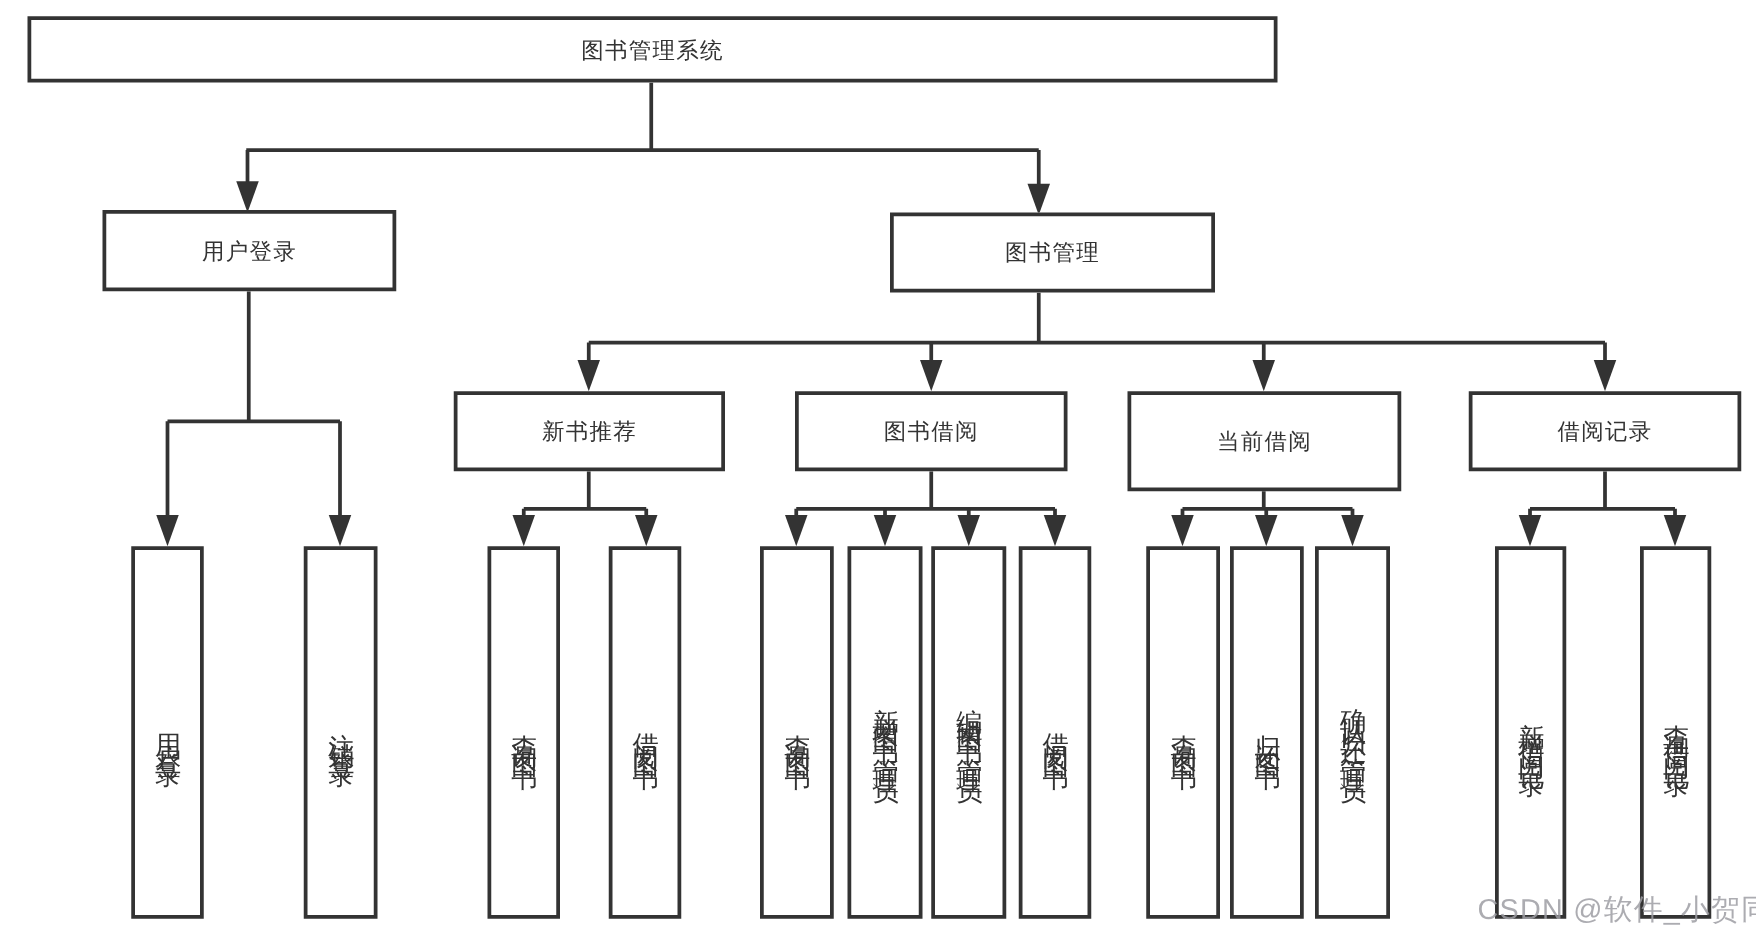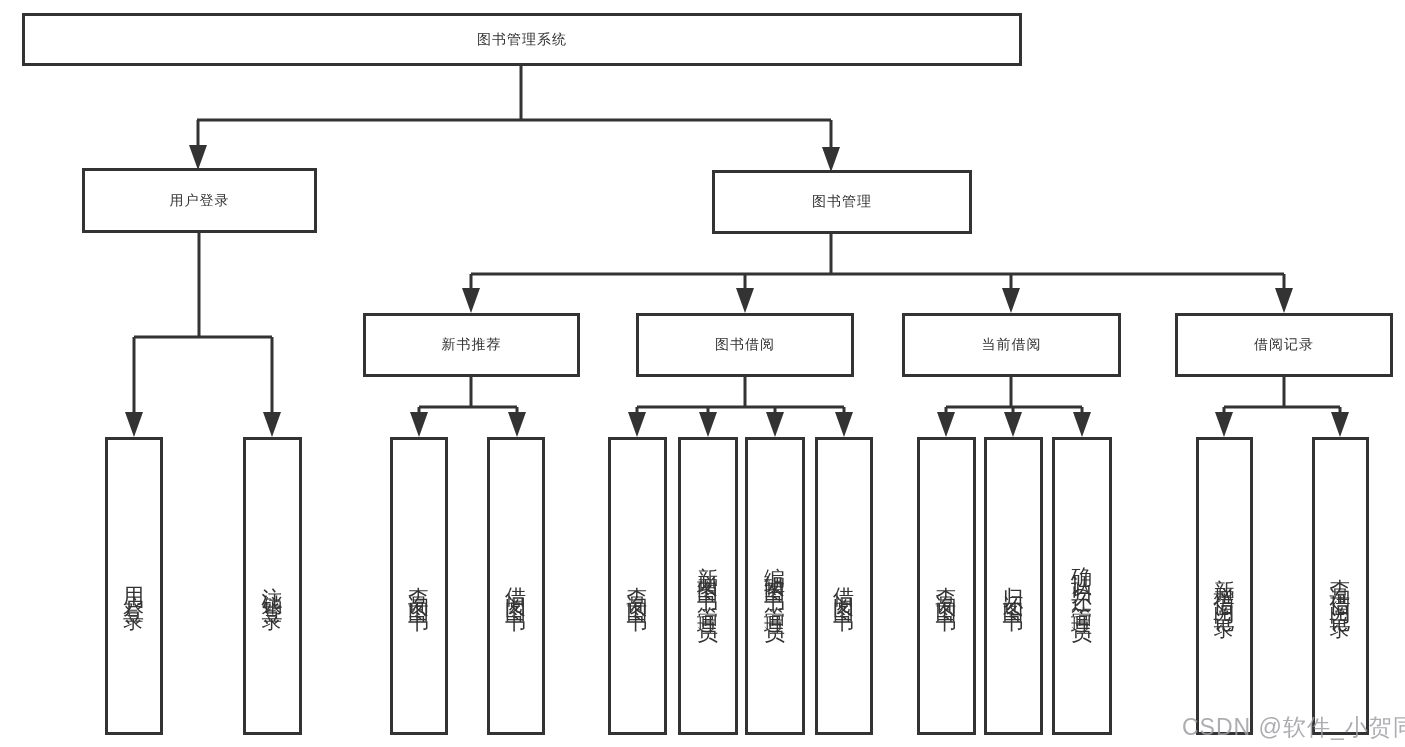--- a/index.html
+++ b/index.html
@@ -16,21 +16,21 @@
     position: absolute;
     box-sizing: border-box;
     background: #ffffff;
     border: 3px solid #333333;
     display: flex;
     align-items: center;
     justify-content: center;
     color: #333333;
     z-index: 2;
   }
-  .hbox .label { font-size: 14px; letter-spacing: 1px; white-space: nowrap; }
+  .hbox .label { font-size: 18px; letter-spacing: 1px; white-space: nowrap; }
   .vbox .label {
     writing-mode: vertical-rl;
     text-orientation: mixed;
     font-size: 21px;
     line-height: 1;
     letter-spacing: 8px;
     white-space: nowrap;
   }
   .watermark {
     position: absolute;
@@ -131,21 +131,21 @@
   <div class="box hbox" style="left:712px; top:170px; width:260px; height:64px;">
     <span class="label">图书管理</span>
   </div>
 
   <div class="box hbox" style="left:636px; top:313px; width:218px; height:64px;">
     <span class="label">图书借阅</span>
   </div>
   <div class="box hbox" style="left:363px; top:313px; width:217px; height:64px;">
     <span class="label">新书推荐</span>
   </div>
-  <div class="box hbox" style="left:902px; top:313px; width:219px; height:64px;">
+  <div class="box hbox" style="left:902px; top:313px; width:219px; height:80px;">
     <span class="label">当前借阅</span>
   </div>
   <div class="box hbox" style="left:1175px; top:313px; width:218px; height:64px;">
     <span class="label">借阅记录</span>
   </div>
 
   <div class="box vbox" style="left:105px; top:437px; width:58px; height:298px;">
     <span class="label">用户登录</span>
   </div>
   <div class="box vbox" style="left:243px; top:437px; width:59px; height:298px;">

